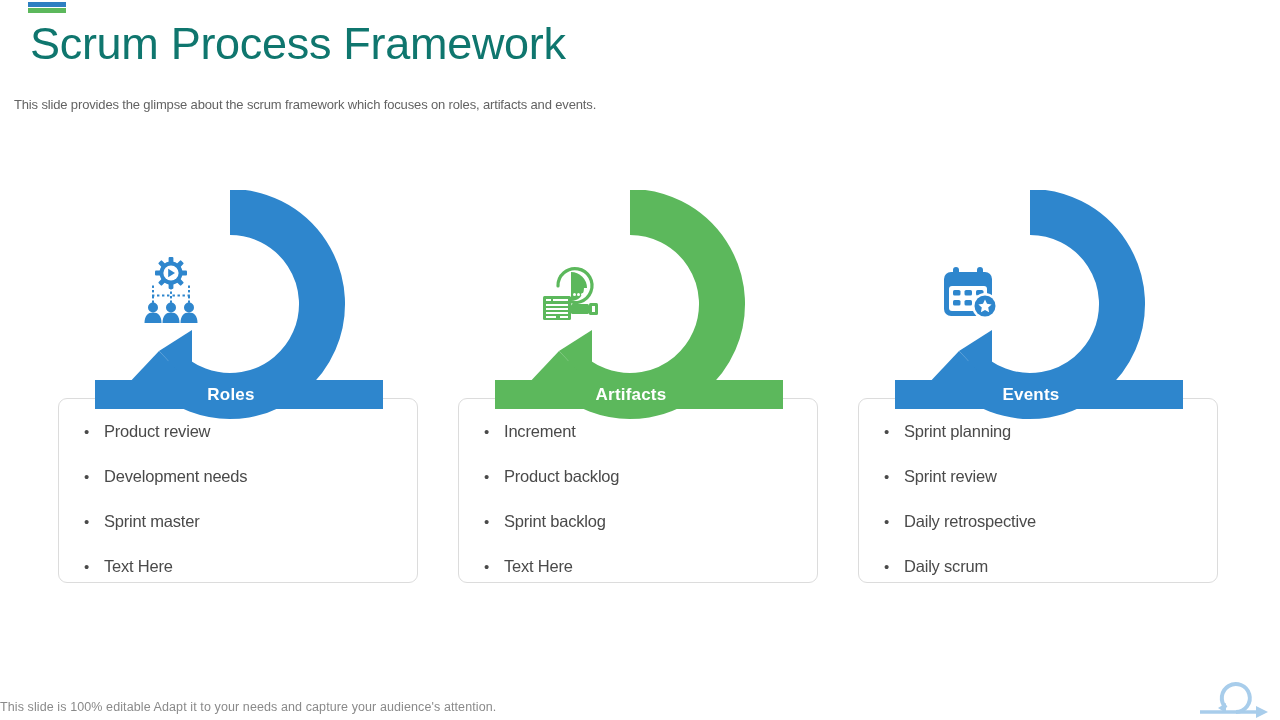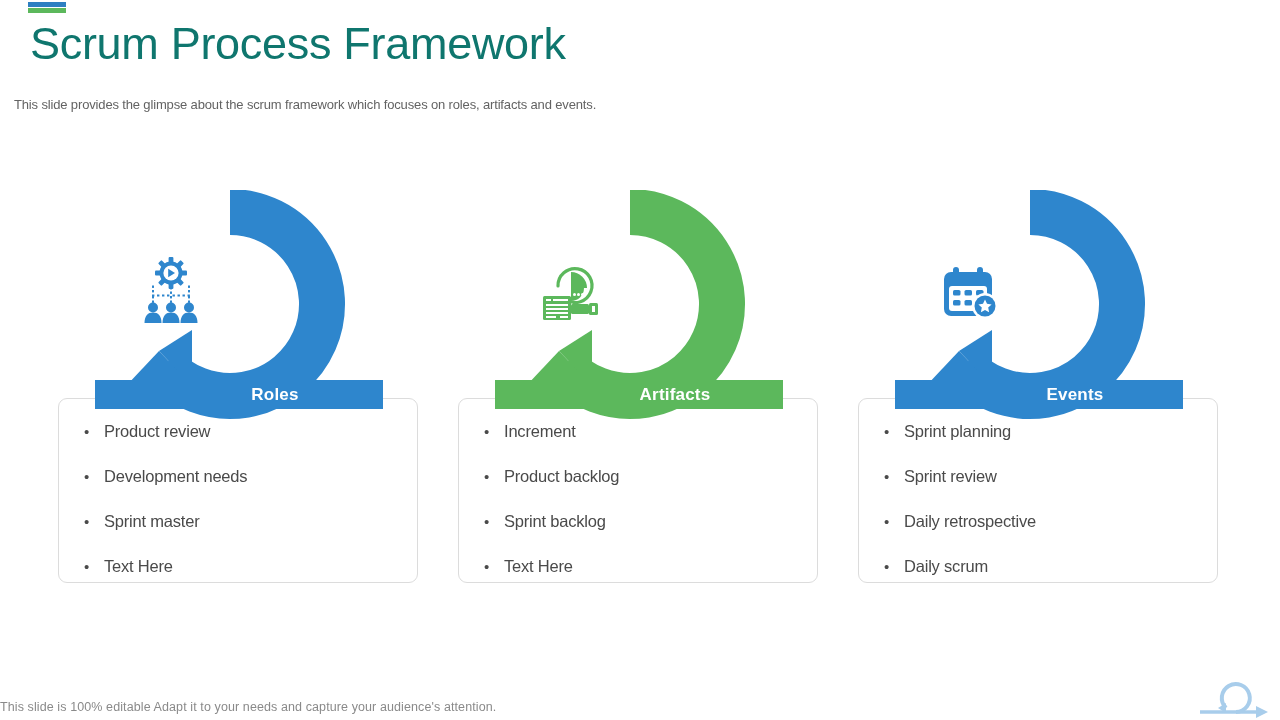--- a/index.html
+++ b/index.html
@@ -109,21 +109,20 @@
     top: 0;
     width: 100%;
     height: 29px;
     line-height: 29px;
     text-align: center;
     color: #ffffff;
     font-size: 17px;
     font-weight: bold;
     letter-spacing: 0.2px;
     text-indent: -16px;
-    margin-left: 44px;
   }
   .bar-blue { background: #2e86cd; }
   .bar-green { background: #5cb85c; }
 
   
   .list-card {
     position: absolute;
     left: 18px;
     top: 218px;
     width: 360px;

